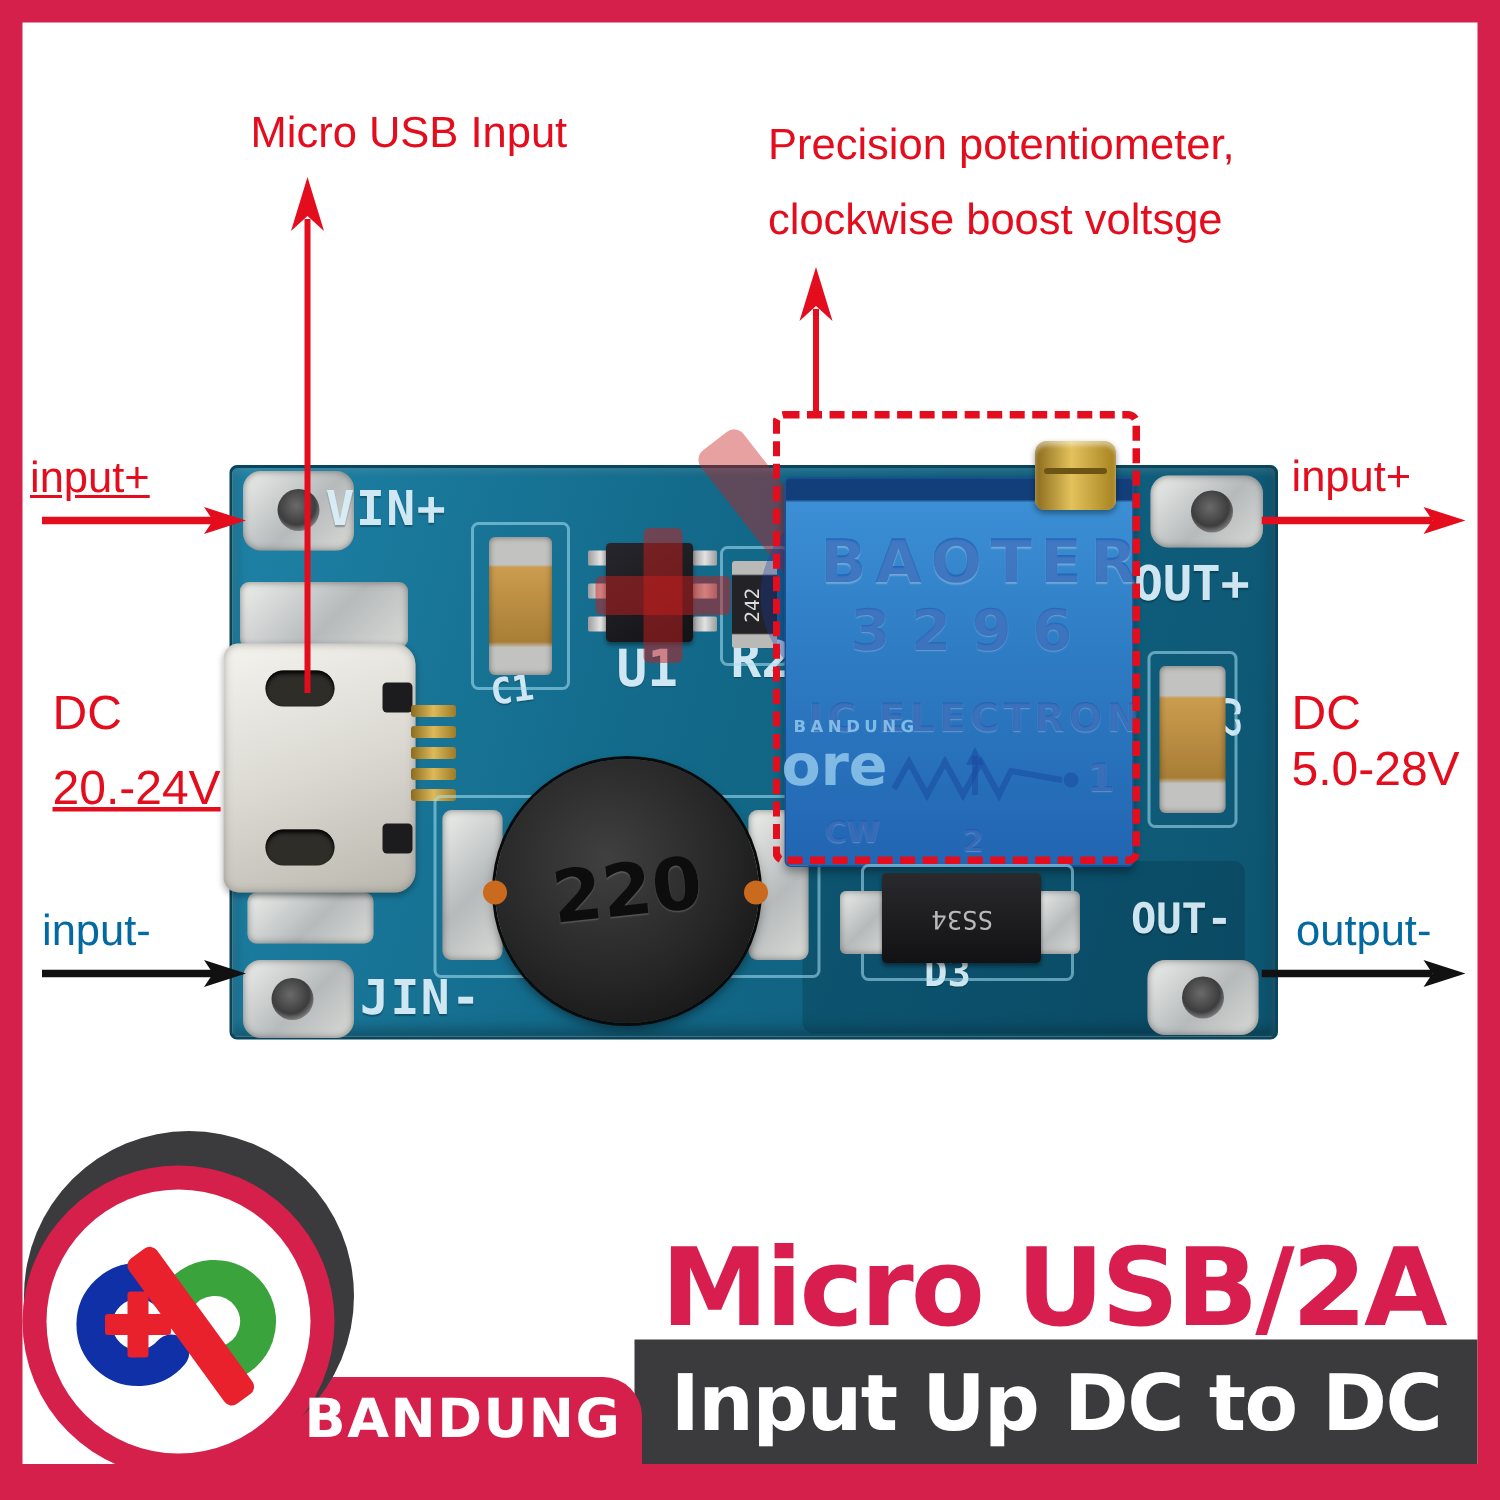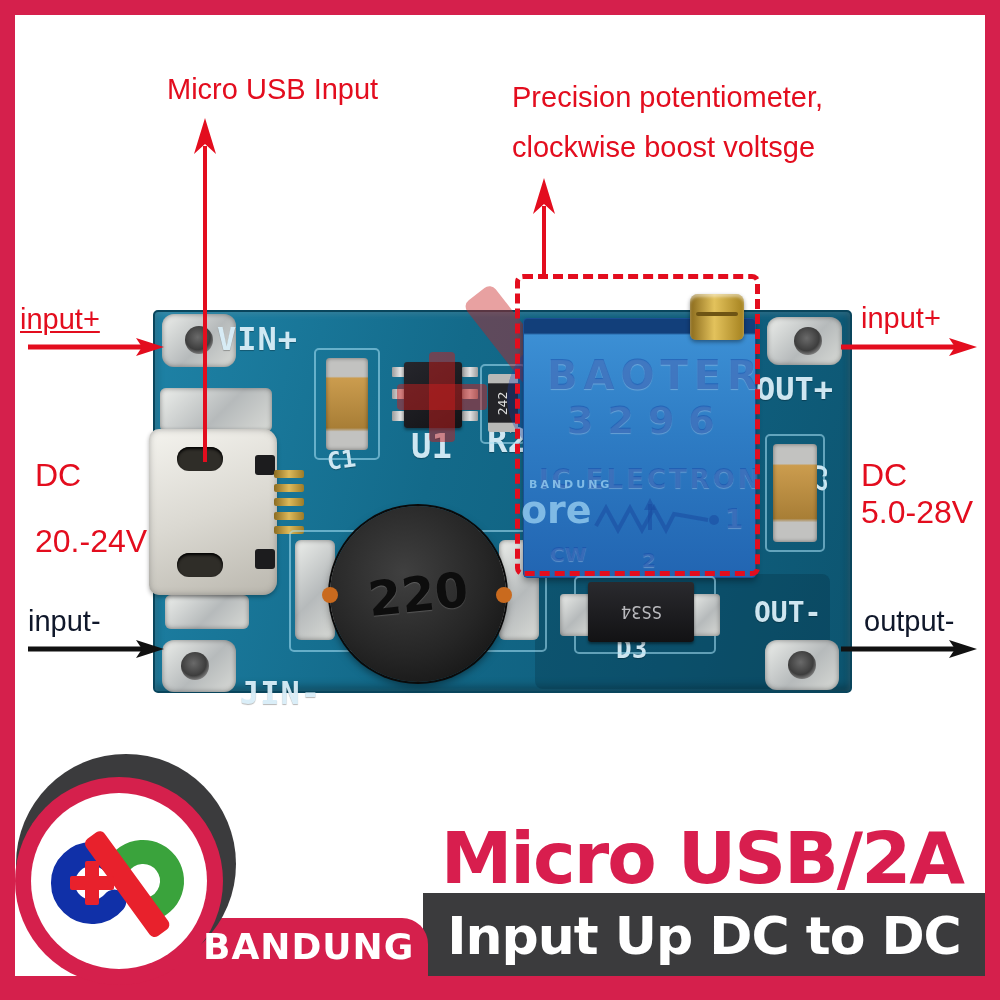--- a/index.html
+++ b/index.html
@@ -5,21 +5,21 @@
   html,body{margin:0;padding:0;background:#fff;}
   *{box-sizing:border-box;}
   .canvas{position:relative;width:1000px;height:1000px;background:#fff;overflow:hidden;
           font-family:"Liberation Sans",sans-serif;}
   .abs{position:absolute;}
   
   .frame-edge{background:#D5204C;z-index:50;}
   
   .ann{font-size:29px;line-height:1.1;white-space:nowrap;z-index:42;}
   .ann-red{color:#E30D1E;}
-  .ann-black{color:#0f172a;}
+  .ann-black{color:#0369a1;}
   .dc-label{font-size:32px;}
   .arrow{z-index:41;}
   
   .board{left:153px;top:310px;width:699px;height:383px;border-radius:5px;z-index:10;
          background:linear-gradient(105deg,#1e82a6,#136a8a 40%,#0f5e7d 75%,#0d5570);
          border:2px solid #09455c;box-shadow:inset 0 2px 6px rgba(255,255,255,.15), inset 0 -4px 10px rgba(0,0,0,.35);}
   .pad{background:linear-gradient(135deg,#eceeeb,#b6babb 55%,#d8dad6);border-radius:12px;
        box-shadow:inset 0 0 5px rgba(60,60,60,.6);}
   .hole{background:radial-gradient(circle at 45% 40%,#6a6a6a,#3d3d3d 55%,#8a8a8a 78%,#9b9b9b);border-radius:50%;}
   .silk{font-family:"DejaVu Sans Mono",monospace;font-weight:bold;color:#d9eef8;opacity:.95;
@@ -65,21 +65,21 @@
     <polygon points="13,0 24,36 13,26 2,36" fill="#E30D1E"></polygon>
     <line x1="13" y1="28" x2="13" y2="100" stroke="#E30D1E" stroke-width="4"></line>
   </svg>
 
   <div class="abs ann ann-red" style="left:20px;top:304px;text-decoration:underline;">input+</div>
   <svg class="abs arrow" style="left:28px;top:337px;" width="136" height="20">
     <line x1="0" y1="10" x2="114" y2="10" stroke="#E30D1E" stroke-width="5"></line>
     <polygon points="136,10 108,1 114,10 108,19" fill="#E30D1E"></polygon>
   </svg>
   <div class="abs ann ann-red dc-label" style="left:35px;top:458px;">DC</div>
-  <div class="abs ann ann-red dc-label" style="left:35px;top:524px;">20.-24V</div>
+  <div class="abs ann ann-red dc-label" style="left:35px;top:508px;text-decoration:underline;">20.-24V</div>
   <div class="abs ann ann-black" style="left:28px;top:606px;">input-</div>
   <svg class="abs arrow" style="left:28px;top:639px;" width="136" height="20">
     <line x1="0" y1="10" x2="114" y2="10" stroke="#111" stroke-width="5"></line>
     <polygon points="136,10 108,1 114,10 108,19" fill="#111"></polygon>
   </svg>
 
   <div class="abs ann ann-red" style="left:861px;top:303px;">input+</div>
   <svg class="abs arrow" style="left:841px;top:337px;" width="136" height="20">
     <line x1="0" y1="10" x2="114" y2="10" stroke="#E30D1E" stroke-width="5"></line>
     <polygon points="136,10 108,1 114,10 108,19" fill="#E30D1E"></polygon>
@@ -99,21 +99,21 @@
     <div class="abs pad" style="left:7px;top:2px;width:74px;height:53px;"></div>
     <div class="abs hole" style="left:30px;top:14px;width:28px;height:28px;"></div>
     <div class="abs pad" style="left:7px;top:328px;width:74px;height:52px;"></div>
     <div class="abs hole" style="left:26px;top:340px;width:28px;height:28px;"></div>
     <div class="abs pad" style="left:612px;top:5px;width:75px;height:48px;"></div>
     <div class="abs hole" style="left:639px;top:15px;width:28px;height:28px;"></div>
     <div class="abs pad" style="left:610px;top:328px;width:74px;height:50px;"></div>
     <div class="abs hole" style="left:633px;top:339px;width:28px;height:28px;"></div>
 
     <div class="abs silk" style="left:62px;top:8px;font-size:32px;letter-spacing:1px;">VIN+</div>
-    <div class="abs silk" style="left:85px;top:334px;font-size:32px;letter-spacing:1px;margin-top:28px;">JIN-</div>
+    <div class="abs silk" style="left:85px;top:334px;font-size:32px;letter-spacing:1px;">JIN-</div>
     <div class="abs silk" style="left:601px;top:58px;font-size:32px;">OUT+</div>
     <div class="abs silk" style="left:599px;top:284px;font-size:28px;">OUT-</div>
     <div class="abs silk" style="left:172px;top:134px;font-size:24px;transform:rotate(-8deg);">C1</div>
     <div class="abs silk" style="left:256px;top:114px;font-size:34px;">U1</div>
     <div class="abs silk" style="left:332px;top:108px;font-size:34px;">R2</div>
     <div class="abs silk" style="left:648px;top:152px;font-size:24px;transform:rotate(90deg);">C2</div>
     <div class="abs silk" style="left:461px;top:322px;font-size:26px;">D3</div>
 
     <div class="abs pad" style="left:5px;top:76px;width:112px;height:44px;border-radius:6px;"></div>
     <div class="abs pad" style="left:10px;top:283px;width:84px;height:34px;border-radius:6px;"></div>

